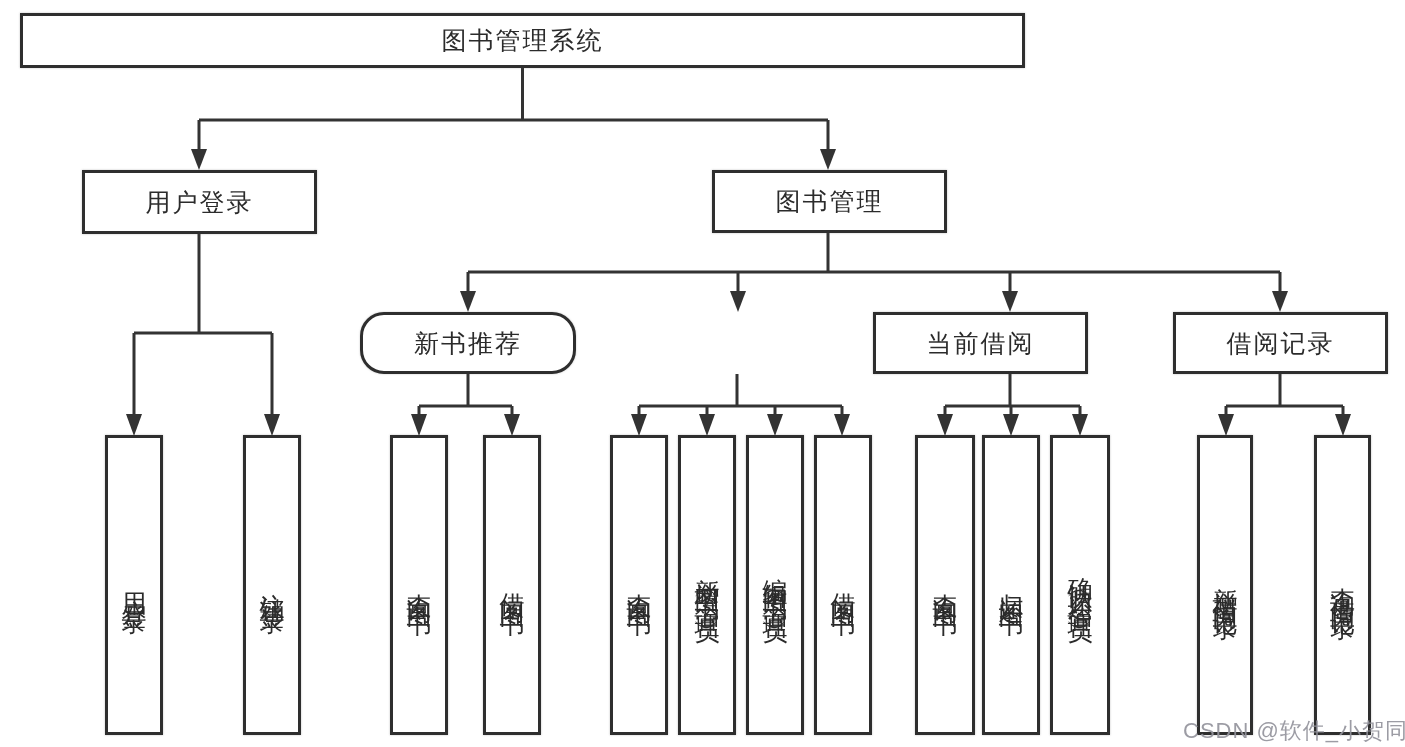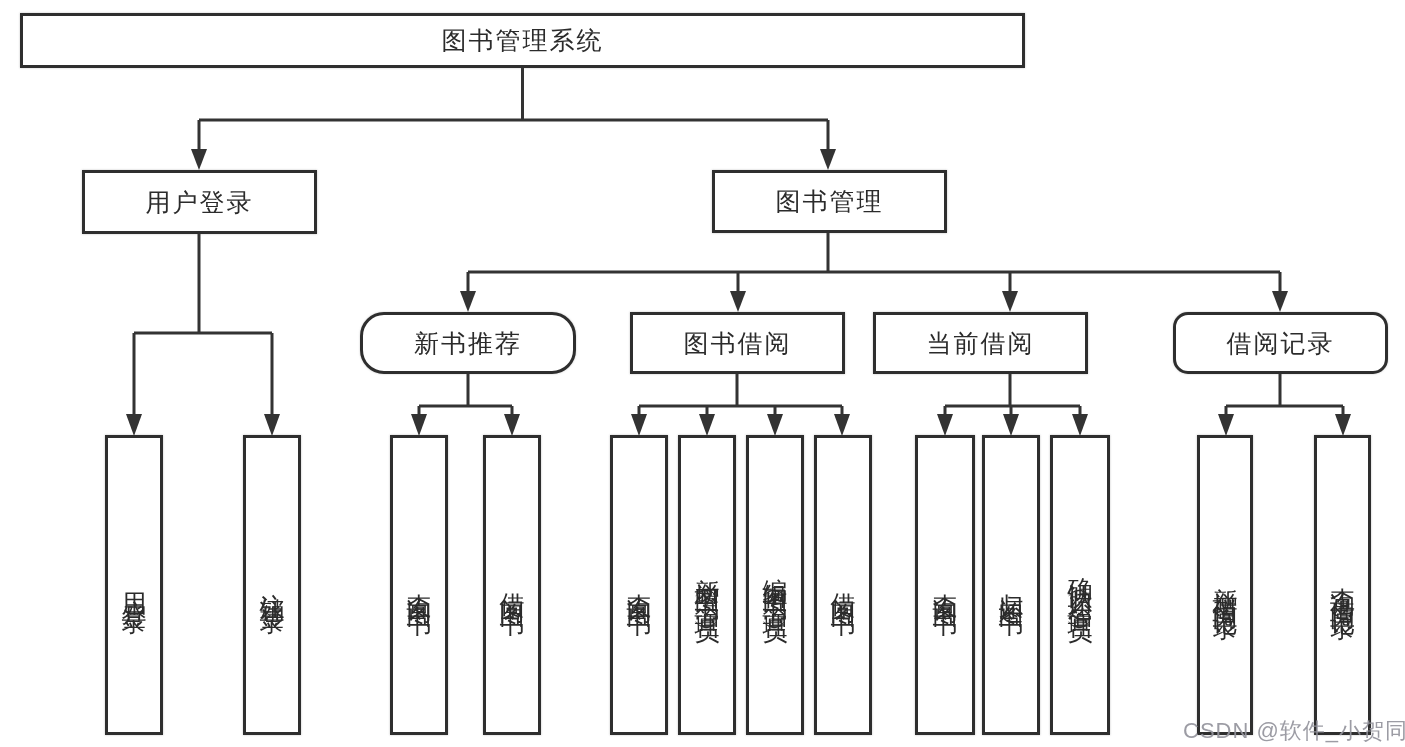--- a/index.html
+++ b/index.html
@@ -102,27 +102,24 @@
   <div class="box h" style="left:82px; top:170px; width:235px; height:64px;">
     <span>用户登录</span>
   </div>
   <div class="box h" style="left:712px; top:170px; width:235px; height:63px;">
     <span>图书管理</span>
   </div>
 
   <div class="box h" style="left:360px; top:312px; width:216px; height:62px;border-radius:24px;">
     <span>新书推荐</span>
   </div>
-  <div class="box h" style="left:630px; top:312px; width:215px; height:62px;">
-    <span>图书借阅</span>
-  </div>
   <div class="box h" style="left:873px; top:312px; width:215px; height:62px;">
     <span>当前借阅</span>
   </div>
-  <div class="box h" style="left:1173px; top:312px; width:215px; height:62px;border-radius:15px;">
+  <div class="box h" style="left:1173px; top:312px; width:215px; height:62px;">
     <span>借阅记录</span>
   </div>
 
   <div class="box leaf" style="left:105px;">
     <span class="vtext">用户登录</span>
   </div>
   <div class="box leaf" style="left:243px;">
     <span class="vtext">注销登录</span>
   </div>
   <div class="box leaf" style="left:390px;">

